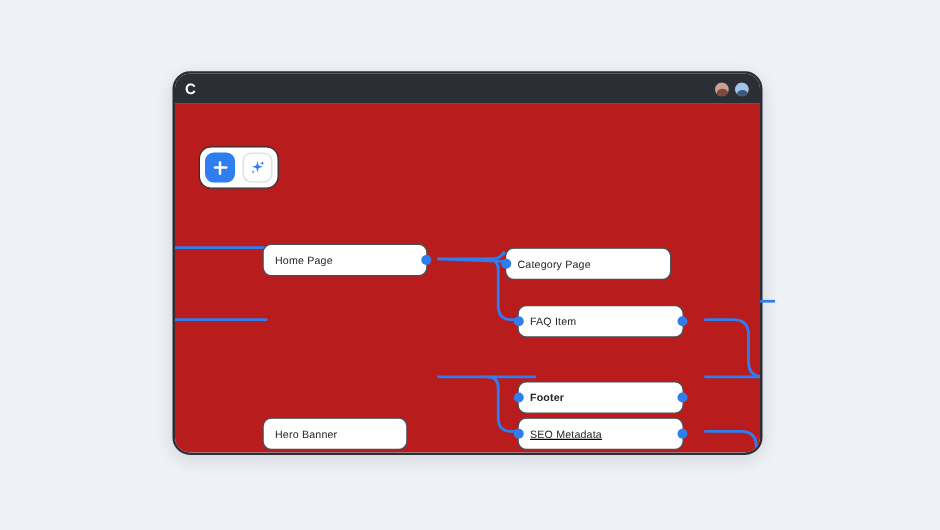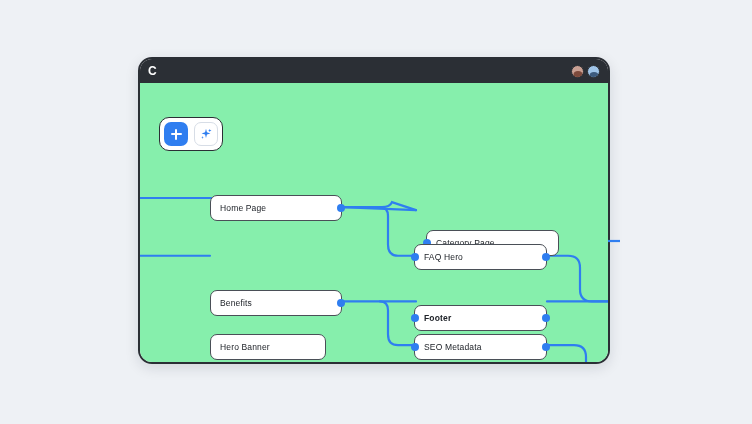--- a/index.html
+++ b/index.html
@@ -90,22 +90,23 @@
     background: #3c5a7d;
   }
 
   
   .canvas {
     position: absolute;
     left: 0;
     top: 24px;
     width: 100%;
     height: calc(100% - 24px);
-    background: #86efac;
-    overflow: hidden;
+    background: #b91c1c;
+    overflow: hidden;
+    padding-left: 20px;
   }
 
   .edges-svg {
     position: absolute;
     left: 0; top: 0;
     width: 100%;
     height: 100%;
     pointer-events: none;
   }
 
@@ -255,47 +256,43 @@
           </svg>
         </div>
       </div>
 
       <div class="node" style="left:70px; top:112px; width:132px;">
         <span class="node-label">Home Page</span>
         <span class="port right"></span>
       </div>
 
 
-      <div class="node" style="left:70px; top:207px; width:132px;">
-        <span class="node-label">Benefits</span>
-        <span class="port right"></span>
-      </div>
 
       <div class="node" style="left:70px; top:251px; width:116px;">
         <span class="node-label">Hero Banner</span>
       </div>
 
-      <div class="node" style="left:286px; top:115px; width:133px;margin-top:32px;">
+      <div class="node" style="left:264px; top:115px; width:133px;">
         <span class="node-label">Category Page</span>
         <span class="port left"></span>
       </div>
 
       <div class="node" style="left:274px; top:161px; width:133px;">
-        <span class="node-label">FAQ Hero</span>
+        <span class="node-label">FAQ Item</span>
         <span class="port left"></span>
         <span class="port right"></span>
       </div>
 
       <div class="node" style="left:274px; top:222px; width:133px;font-weight:bold;">
         <span class="node-label">Footer</span>
         <span class="port left"></span>
         <span class="port right"></span>
       </div>
 
-      <div class="node" style="left:274px; top:251px; width:133px;">
+      <div class="node" style="left:274px; top:251px; width:133px;text-decoration:underline;">
         <span class="node-label">SEO Metadata</span>
         <span class="port left"></span>
         <span class="port right"></span>
       </div>
 
     </div>
   </div>
 </div>
 
 </body></html>

